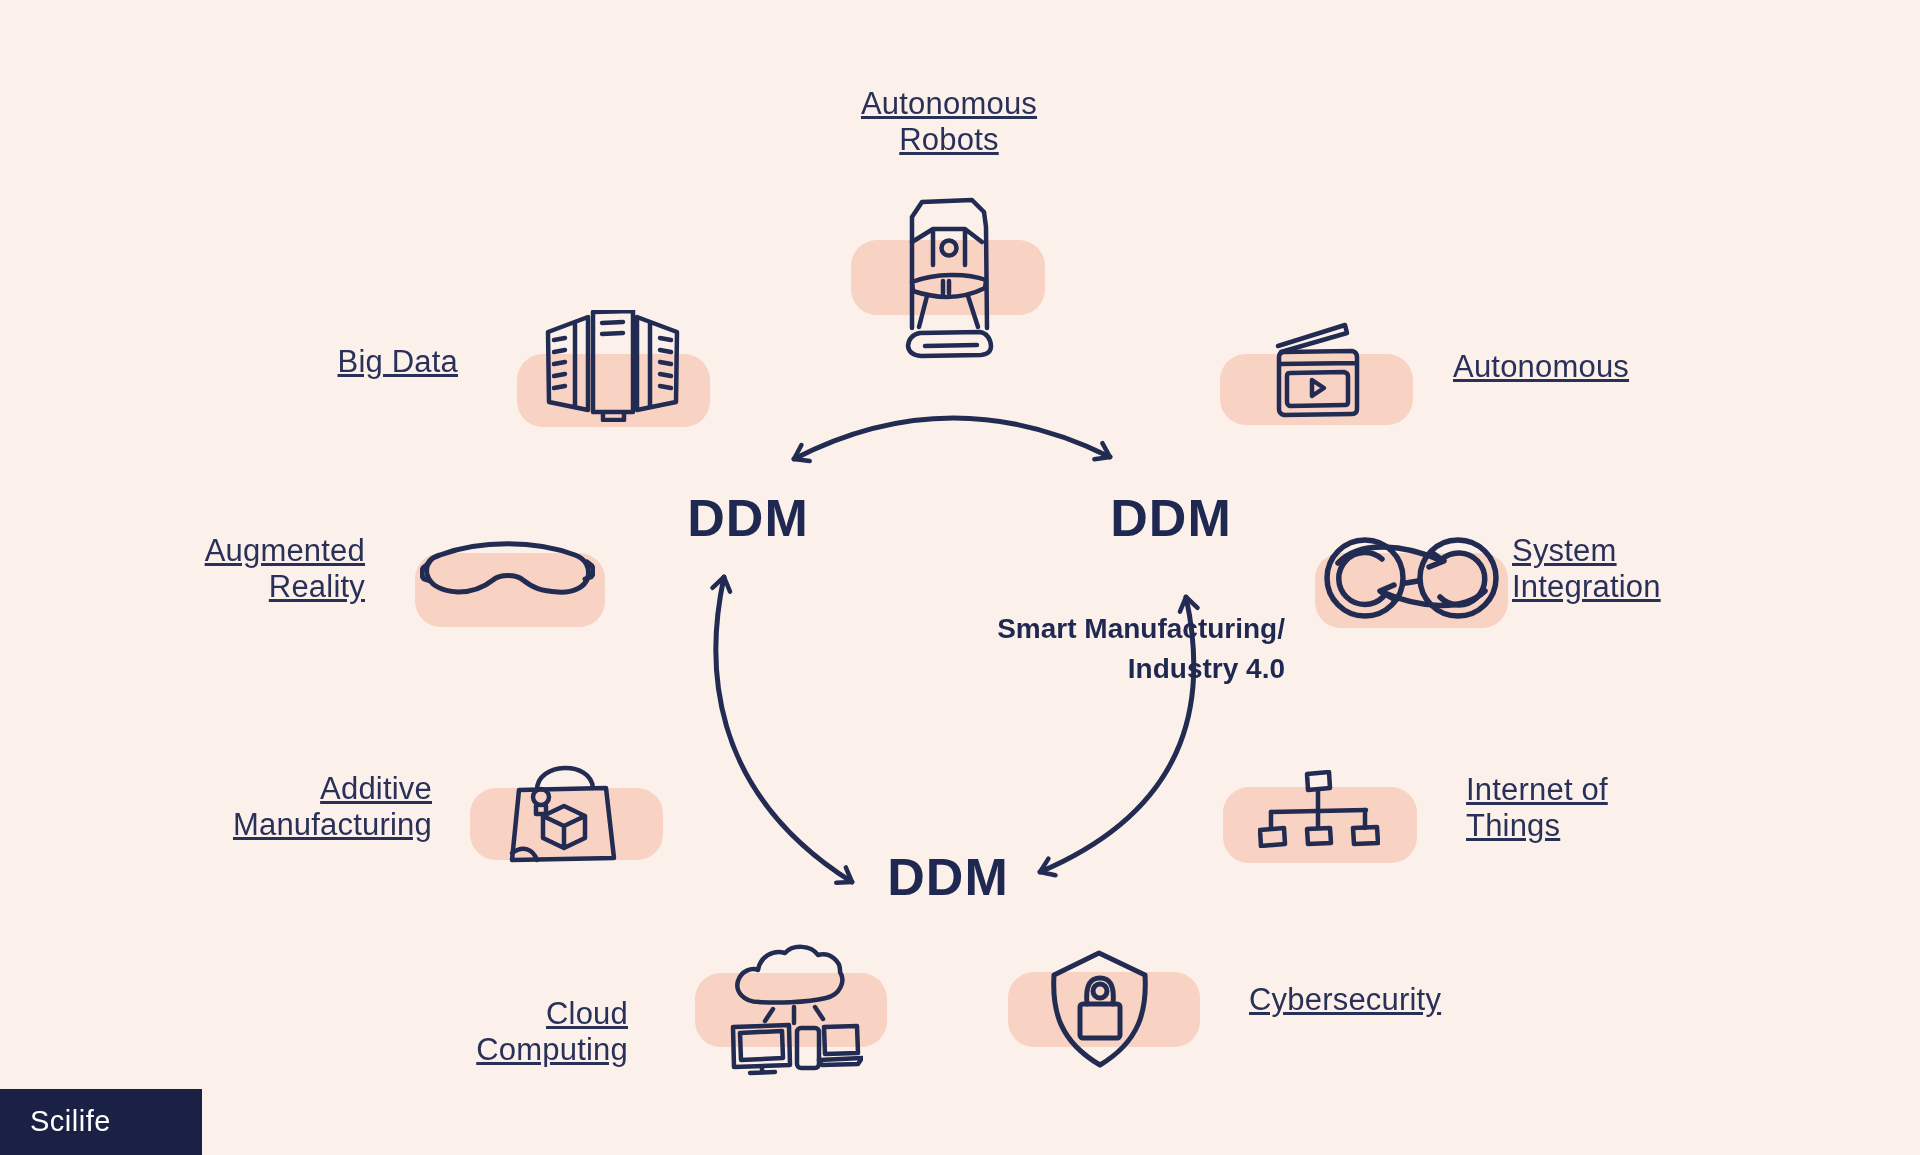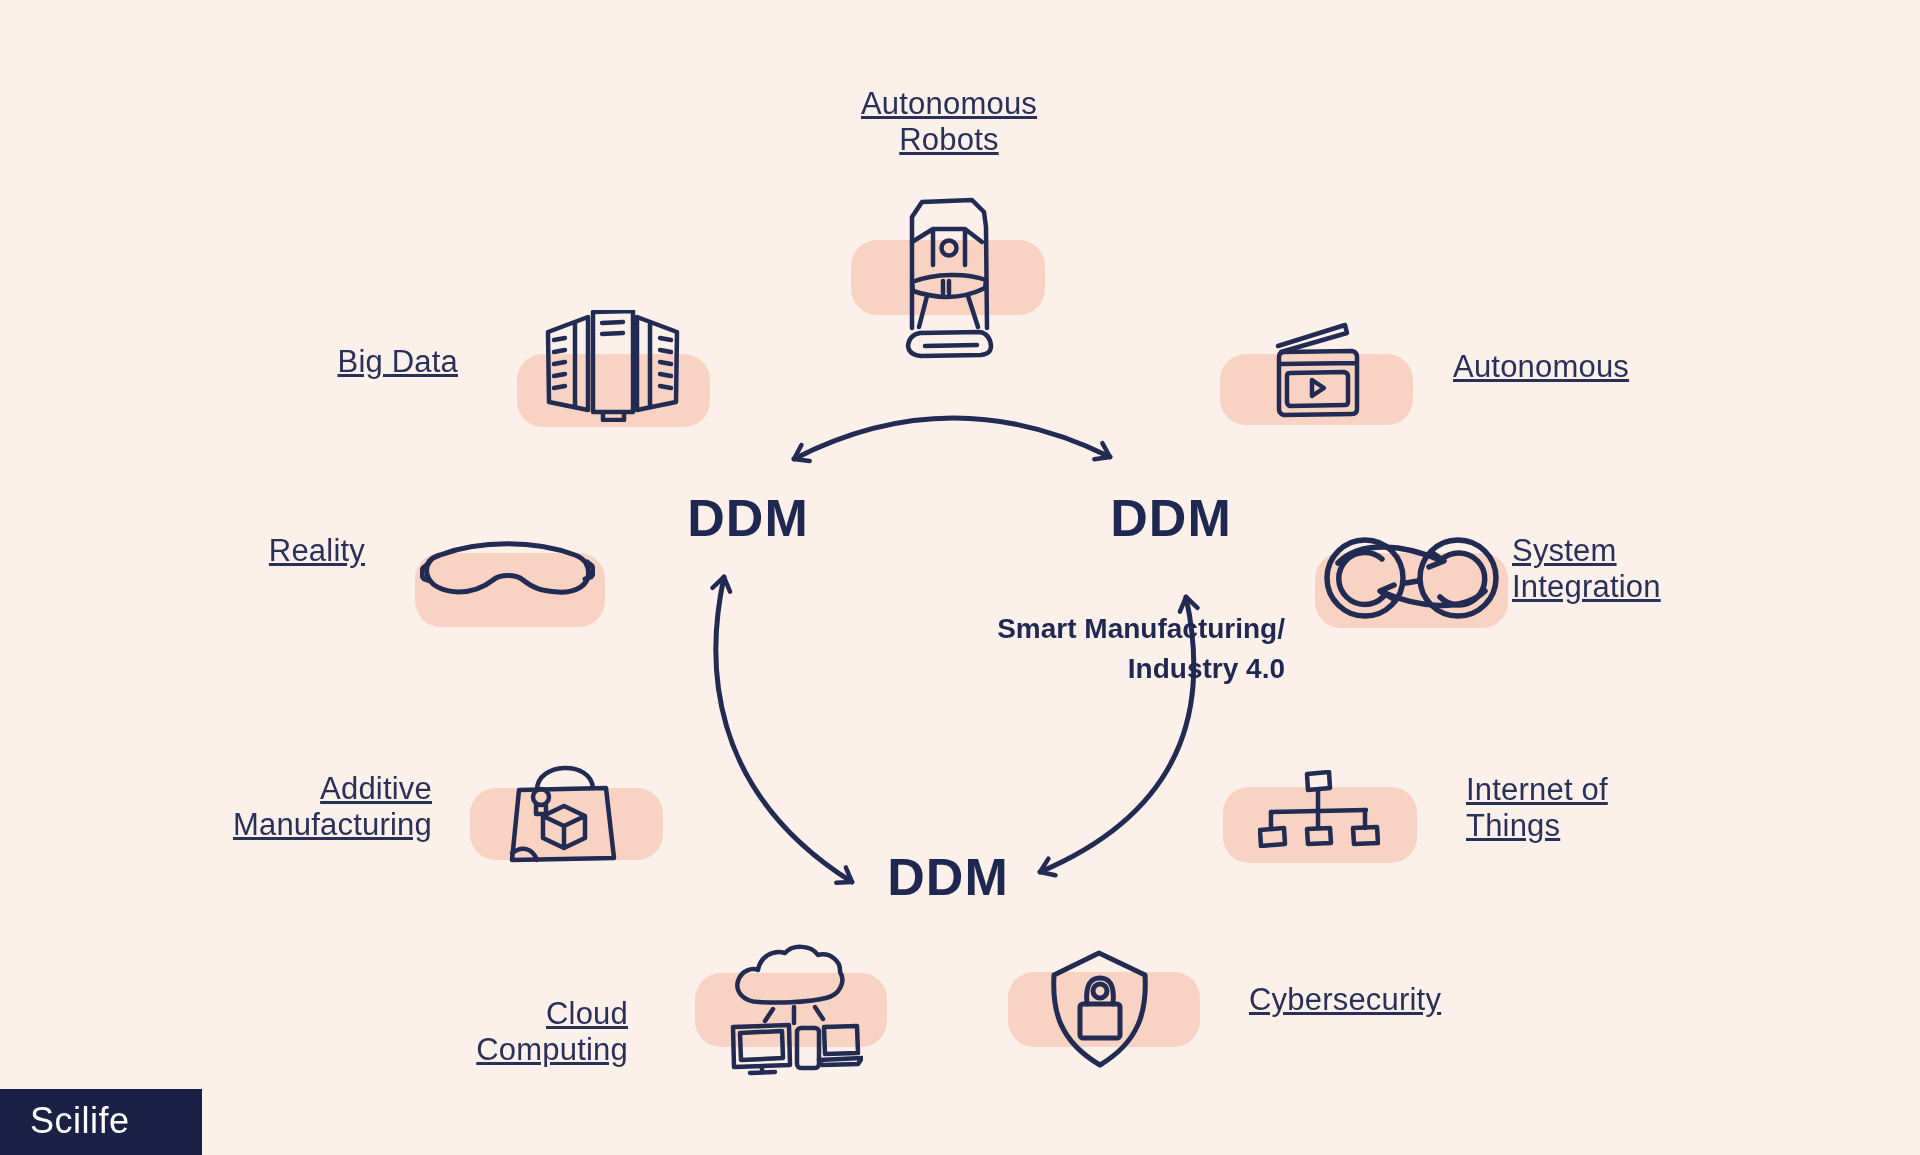--- a/index.html
+++ b/index.html
@@ -14,21 +14,21 @@
 
   .pill { position:absolute; background:#f8d2c3; border-radius:26px; }
   .icon { position:absolute; color:#222b52; }
 
   .ddm { position:absolute; width:160px; font-size:52px; line-height:46px; font-weight:700; color:#1f2850; text-align:center; letter-spacing:1px; }
   .title { position:absolute; left:645px; top:609px; width:640px; font-size:28px; line-height:40px; font-weight:700; color:#1f2850; text-align:right; }
   .title span { display:block; }
 
   .arcs { position:absolute; left:0; top:0; }
 
-  .logo { position:absolute; left:0; top:1089px; width:202px; height:66px; background:#1a2144; color:#ffffff; font-size:36px; line-height:64px; padding-left:30px; letter-spacing:.5px; }
+  .logo { position:absolute; left:0; top:1089px; width:202px; height:66px; background:#1a2144; color:#ffffff; font-size:29px; line-height:64px; padding-left:30px; letter-spacing:.5px; }
 
   
   .lab-robots { left:769px; top:86px;  width:360px; }
   .pil-robots { left:851px; top:240px; width:194px; height:75px; }
   .ico-robots { left:905px; top:196px; }
 
   .lab-bigdata { left:158px; top:344px; width:300px; }
   .pil-bigdata { left:517px; top:354px; width:193px; height:73px; }
   .ico-bigdata { left:545px; top:310px; }
 
@@ -130,20 +130,21 @@
     <svg class="icon ico-simulation" width="85" height="100" viewBox="0 0 85 100" fill="none" stroke="currentColor" stroke-width="4.5" stroke-linecap="round" stroke-linejoin="round">
       <path d="M 3 28 L 70 7 L 72 15 L 6 34"></path>
       <path d="M 8 34 L 77 33 Q 82 34 82 39 L 82 91 Q 82 96 77 96 L 9 97 Q 4 96 4 91 L 4 39 Q 4 35 8 34 M 4 46 L 82 45"></path>
       <path d="M 15 55 L 69 54 Q 73 55 73 58 L 73 84 Q 73 87 70 87 L 15 88 Q 12 87 12 84 L 12 58 Q 12 55 15 55"></path>
       <path d="M 37 62 L 49 70 L 37 78 Z"></path>
     </svg>
   </div>
 
   <div>
     <div class="label t-right lab-ar">
+      <span>Augmented</span>
         <span>Reality</span>
     </div>
     <div class="pill pil-ar"></div>
     <svg class="icon ico-ar" width="175" height="92" viewBox="0 0 175 92" fill="none" stroke="currentColor" stroke-width="5" stroke-linecap="round" stroke-linejoin="round">
       <path d="M 20 27 C 60 12 115 12 155 27 C 166 31 170 40 168 49 C 165 60 152 65 138 64 C 121 63 113 60 103 52 C 96 46 80 46 73 52 C 63 60 53 64 38 64 C 23 63 10 58 7 46 C 5 36 10 30 20 27 Z"></path>
       <path d="M 8 36 L 3 40 Q 0 46 4 51 L 10 53"></path>
       <path d="M 167 34 L 172 38 Q 175 44 171 49 L 165 51"></path>
     </svg>
   </div>
 

